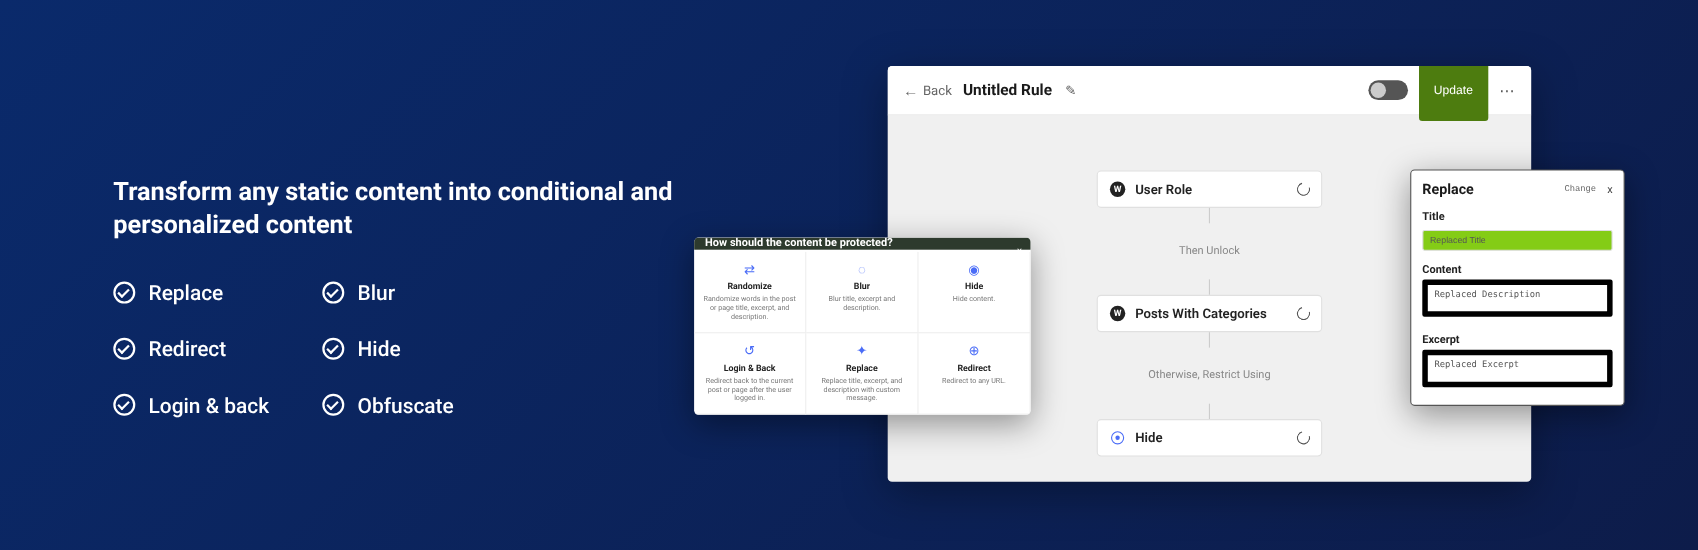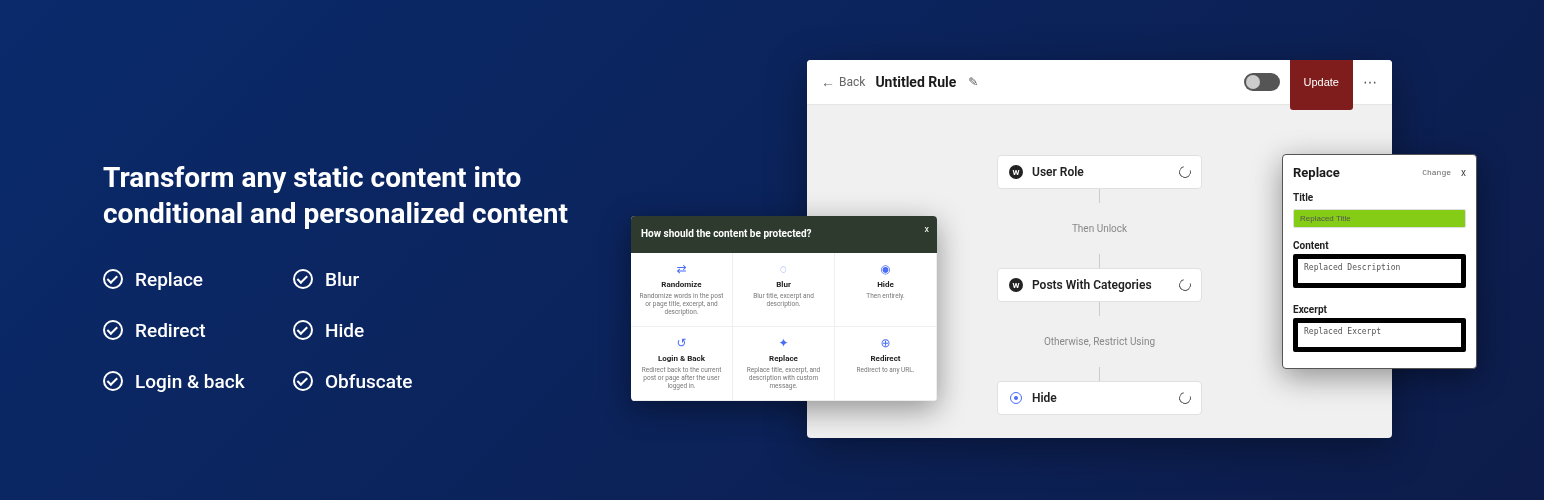--- a/index.html
+++ b/index.html
@@ -14,21 +14,21 @@
 
 
 .hero {
   position: absolute;
   left: 103px;
   top: 160px;
   color: #fff;
   width: 510px;
 }
 .hero h1 {
-  font-size: 28px;
+  font-size: 23px;
   font-weight: 700;
   line-height: 1.3;
   margin-bottom: 35px;
 }
 .features {
   display: grid;
   grid-template-columns: 190px 190px;
   row-gap: 28px;
 }
 .feature {
@@ -104,21 +104,21 @@
   content: "";
   position: absolute;
   width: 14px;
   height: 14px;
   background: #ccc;
   border-radius: 50%;
   left: 2px;
   top: 2px;
 }
 .update-btn {
-  background: #7f1d1d;
+  background: #4d7c0f;
   color: #fff;
   font-size: 11px;
   font-weight: 500;
   padding: 22px 14px;
   border-radius: 3px;
   border: none;
 }
 .more-btn {
   color: #555;
   font-size: 14px;
@@ -181,21 +181,21 @@
   width: 306px;
   background: #fff;
   border-radius: 4px;
   box-shadow: 0 8px 30px rgba(0,0,0,.4);
   overflow: hidden;
   font-size: 9px;
 }
 .modal-header {
   background: #2d3a2d;
   color: #fff;
-  padding: 12px 10px;
+  padding: 0 10px;
   position: relative;
 }
 .modal-header h3 {
   font-size: 10px;
   font-weight: 700;
   margin-bottom: 2px;
 }
 .modal-header p {
   font-size: 7px;
   opacity: .85;
@@ -407,21 +407,21 @@
       <span class="opt-desc">Randomize words in the post or page title, excerpt, and description.</span>
     </div>
     <div class="modal-cell">
       <span class="opt-icon">◌</span>
       <span class="opt-title">Blur</span>
       <span class="opt-desc">Blur title, excerpt and description.</span>
     </div>
     <div class="modal-cell">
       <span class="opt-icon">◉</span>
       <span class="opt-title">Hide</span>
-      <span class="opt-desc">Then entirely.</span>
+      <span class="opt-desc">Hide content.</span>
     </div>
     <div class="modal-cell">
       <span class="opt-icon">↺</span>
       <span class="opt-title">Login &amp; Back</span>
       <span class="opt-desc">Redirect back to the current post or page after the user logged in.</span>
     </div>
     <div class="modal-cell">
       <span class="opt-icon">✦</span>
       <span class="opt-title">Replace</span>
       <span class="opt-desc">Replace title, excerpt, and description with custom message.</span>

